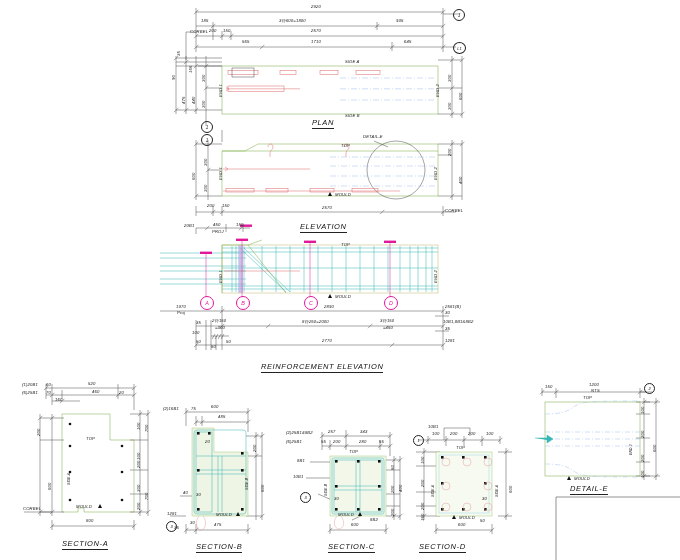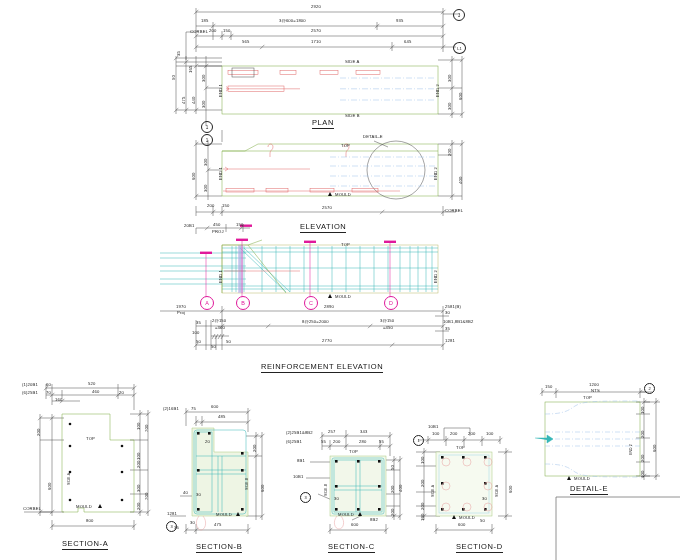--- a/index.html
+++ b/index.html
@@ -1,18 +1,18 @@
 <!DOCTYPE html>
 <html><head>
 <meta charset="utf-8">
 <style>
   html,body{margin:0;padding:0;background:#ffffff;}
   body{width:680px;height:560px;position:relative;overflow:hidden;
        font-family:"Liberation Sans", sans-serif;color:#1a1a1a;}
-  .sheet{position:absolute;left:0;top:0;width:680px;height:560px;}
+  .sheet{position:absolute;left:0;top:0;width:680px;height:560px;font-style:italic;}
   svg{position:absolute;left:0;top:0;}
   .lbl{position:absolute;font-size:4.2px;letter-spacing:.15px;white-space:nowrap;color:#222;line-height:1;}
   .vt{transform-origin:0 0;}
   .title{position:absolute;font-size:7.5px;letter-spacing:.6px;white-space:nowrap;
          border-bottom:.7px solid #222;padding-bottom:.5px;color:#111;}
   .circ{position:absolute;border:.6px solid #222;border-radius:50%;
         font-size:4.6px;display:flex;align-items:center;justify-content:center;color:#222;}
   .circ.mag{border-color:#e0189a;color:#e0189a;font-size:5.4px;}
   .tri{position:absolute;width:0;height:0;border-left:2.6px solid transparent;
        border-right:2.6px solid transparent;border-bottom:4.4px solid #111;}
@@ -736,21 +736,21 @@
 <div class="lbl vt" style="left:509px;top:493px;transform:rotate(-90deg)">600</div>
 <div class="lbl" style="left:458px;top:523px">600</div>
 <div class="lbl" style="left:456px;top:446px">TOP</div>
 <div class="lbl" style="left:459px;top:516px">MOULD</div>
 <div class="tri" style="left:452px;top:515px"></div>
 <div class="lbl" style="left:482px;top:497px">30</div>
 <div class="lbl" style="left:480px;top:519px">50</div>
 <div class="lbl vt" style="left:432px;top:497px;transform:rotate(-90deg);font-size:3.4px">SIDE-A</div>
 <div class="lbl vt" style="left:496px;top:497px;transform:rotate(-90deg);font-size:3.4px">SIDE-A</div>
 <div class="circ" style="left:413px;top:435px;width:9px;height:9px;font-size:4px">1</div>
-<div class="title" style="left:456px;top:542px">SECTION-D</div>
+<div class="title" style="left:419px;top:542px">SECTION-D</div>
 
 <div class="lbl" style="left:545px;top:385px">150</div>
 <div class="lbl" style="left:589px;top:383px">1200</div>
 <div class="lbl" style="left:591px;top:389px">NTS</div>
 <div class="lbl" style="left:583px;top:396px">TOP</div>
 <div class="lbl vt" style="left:641px;top:414px;transform:rotate(-90deg)">100</div>
 <div class="lbl vt" style="left:641px;top:438px;transform:rotate(-90deg)">200</div>
 <div class="lbl vt" style="left:641px;top:462px;transform:rotate(-90deg)">200</div>
 <div class="lbl vt" style="left:641px;top:478px;transform:rotate(-90deg)">100</div>
 <div class="lbl vt" style="left:653px;top:452px;transform:rotate(-90deg)">600</div>

